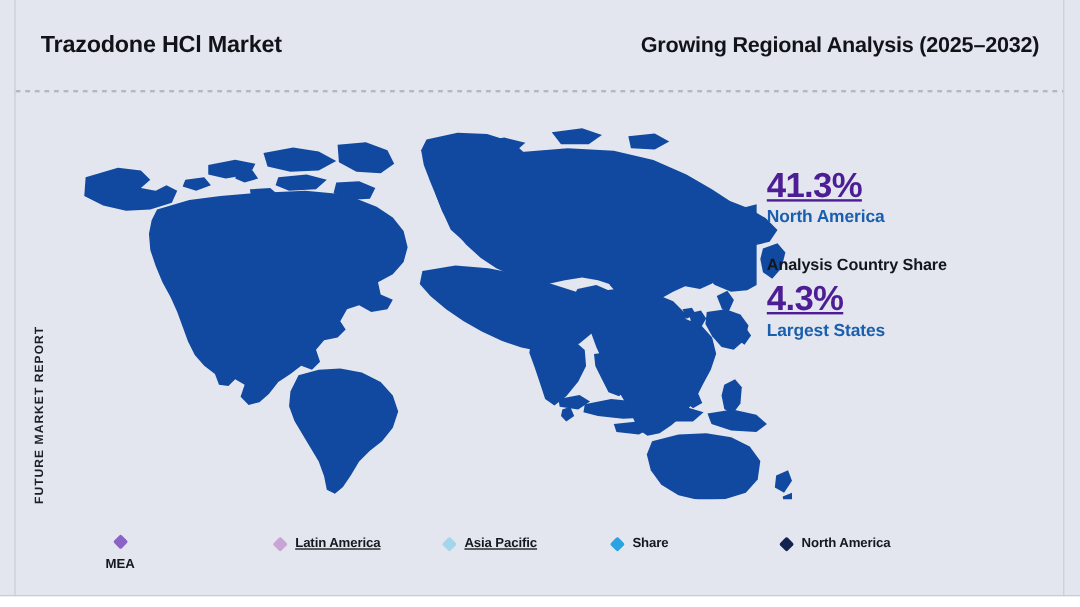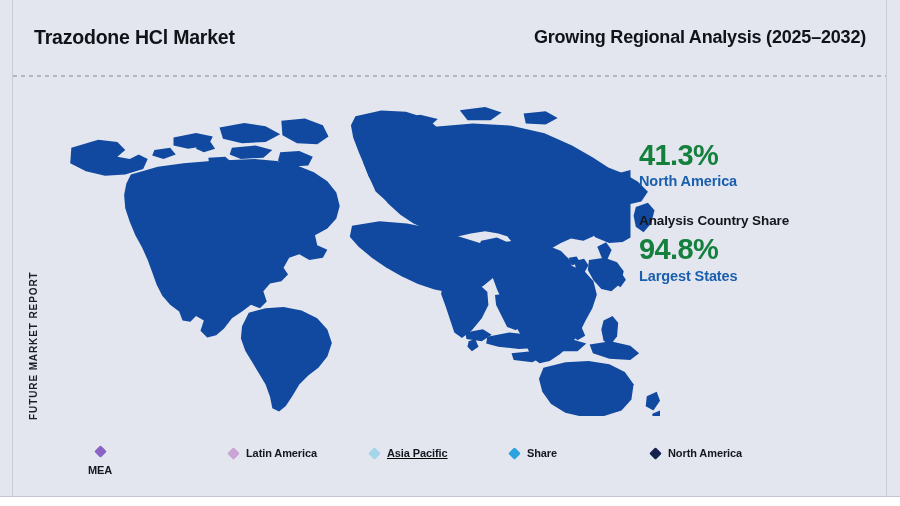--- a/index.html
+++ b/index.html
@@ -119,24 +119,25 @@
     font-size: 13.5px;
     font-weight: bold;
     color: #13161d;
     letter-spacing: -0.1px;
     margin-bottom: 6px;
     white-space: nowrap;
   }
   .stat-value {
     font-size: 29px;
     font-weight: bold;
-    color: #15803d;
+    color: #4c1d95;
     letter-spacing: -0.6px;
     line-height: 1.05;
     margin-bottom: 3px;
+    text-decoration: underline;
   }
   .stat-region {
     font-size: 14.5px;
     font-weight: bold;
     color: #1a5fae;
     letter-spacing: -0.1px;
     white-space: nowrap;
   }
 
   
@@ -303,31 +304,31 @@
     </svg>
   </div>
 
   <div class="stats">
     <div class="stat-block">
       <div class="stat-value">41.3%</div>
       <div class="stat-region">North America</div>
     </div>
     <div class="stat-block">
       <div class="stat-label">Analysis Country Share</div>
-      <div class="stat-value">94.8%</div>
+      <div class="stat-value">4.3%</div>
       <div class="stat-region">Largest States</div>
     </div>
   </div>
 
   <div class="legend">
     <div class="legend-item" style="left:0px;flex-direction:column;">
       <span class="legend-marker" style="background: rgb(138, 99, 196);"></span>
       <span class="legend-label">MEA</span>
     </div>
-    <div class="legend-item" style="left:141px;">
+    <div class="legend-item" style="left:141px;text-decoration:underline;">
       <span class="legend-marker" style="background: rgb(201, 164, 212);"></span>
       <span class="legend-label">Latin America</span>
     </div>
     <div class="legend-item" style="left:282px;text-decoration:underline;">
       <span class="legend-marker" style="background: rgb(163, 214, 234);"></span>
       <span class="legend-label">Asia Pacific</span>
     </div>
     <div class="legend-item" style="left:422px;">
       <span class="legend-marker" style="background: rgb(42, 163, 224);"></span>
       <span class="legend-label">Share</span>

